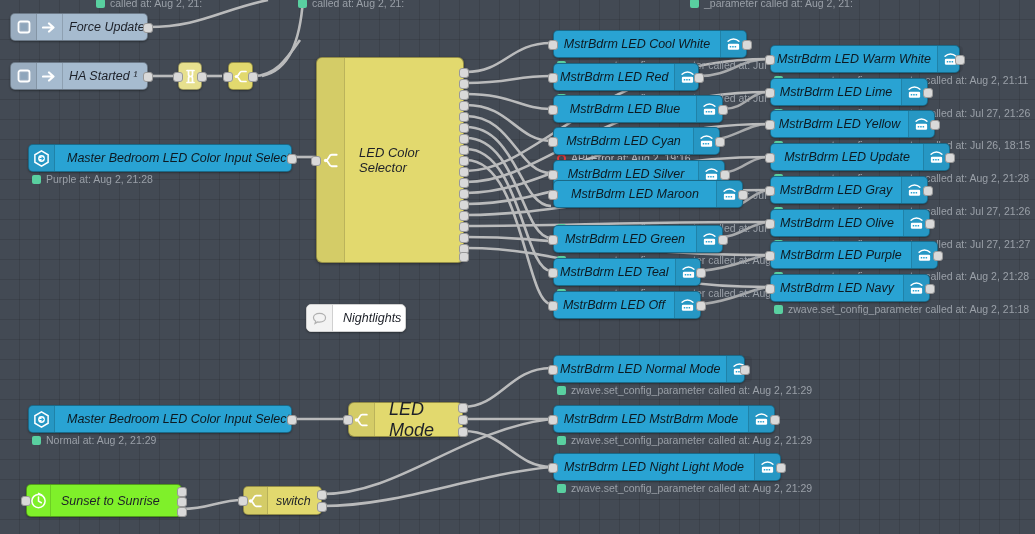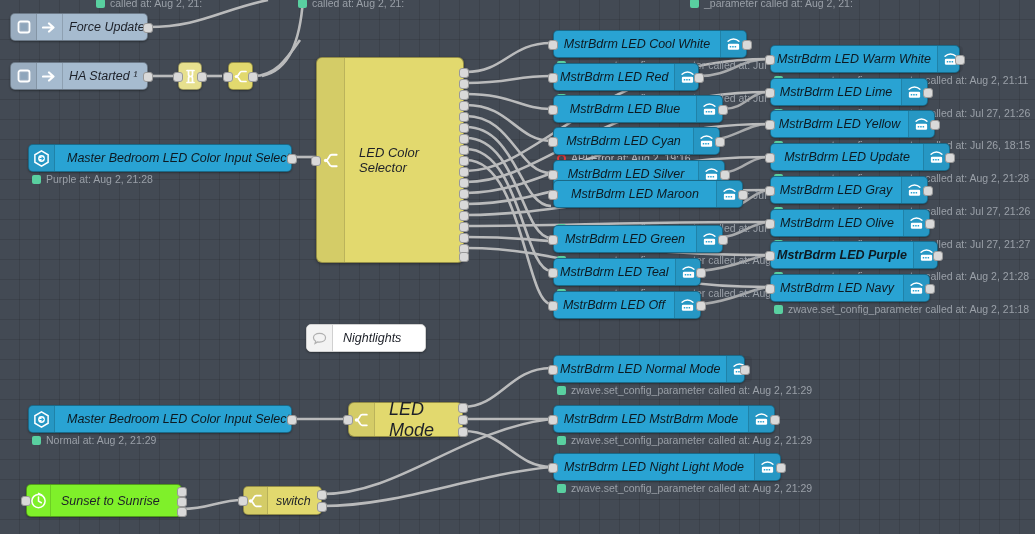--- a/index.html
+++ b/index.html
@@ -555,21 +555,21 @@
       </svg>
     </span>
     <span class="port in" style="top:9px;"></span>
     <span class="port out" style="top:9px;"></span>
   </div>
   <div class="status" style="left:774px; top:238px;">
     <span class="dot"></span>
     <span>zwave.set_config_parameter called at: Jul 27, 21:27</span>
   </div>
 
-  <div class="node n-hablue" style="left:770px; top:241px; width:168px;font-weight:bold;">
+  <div class="node n-hablue" style="left:770px; top:241px; width:168px;">
     <span class="lbl">MstrBdrm LED Purple</span>
     <span class="icobox right">
       <svg class="glyph" width="17" height="15" viewBox="0 0 18 16">
         <path d="M3.2,4.6 a8,8 0 0 1 11.6,0" fill="none" stroke="#fff" stroke-width="1.5" stroke-linecap="round"></path>
         <rect x="3" y="7.2" width="12" height="6.4" rx="1.4" fill="#fff"></rect>
         <rect x="5" y="9.6" width="1.6" height="1.6" fill="#29a3d3"></rect>
           <rect x="7.6" y="9.6" width="1.6" height="1.6" fill="#29a3d3"></rect>
           <rect x="10.2" y="9.6" width="1.6" height="1.6" fill="#29a3d3"></rect>
       </svg>
     </span>
@@ -593,21 +593,21 @@
       </svg>
     </span>
     <span class="port in" style="top:9px;"></span>
     <span class="port out" style="top:9px;"></span>
   </div>
   <div class="status" style="left:774px; top:303px;">
     <span class="dot"></span>
     <span>zwave.set_config_parameter called at: Aug 2, 21:18</span>
   </div>
 
-  <div class="node n-comment lblleft" style="left:306px; top:324px; width:120px;">
+  <div class="node n-comment lblleft" style="left:306px; top:304px; width:100px;">
     <span class="icobox" style="background:#f3f3f3;">
       <svg class="glyph" width="15" height="13" viewBox="0 0 16 14">
         <path d="M8,1.5 C4,1.5 1.5,3.6 1.5,6.2 C1.5,7.7 2.4,9 3.9,9.9 L3.2,12.3 L6,10.7 C6.6,10.8 7.3,10.9 8,10.9 C12,10.9 14.5,8.8 14.5,6.2 C14.5,3.6 12,1.5 8,1.5 Z" fill="none" stroke="#b0b0b0" stroke-width="1.3"></path>
       </svg>
     </span>
     <span class="lbl" style="padding-left:10px;">Nightlights</span>
   </div>
 
   <div class="node n-hablue lblleft" style="left:28px; top:405px; width:264px;">
     <span class="icobox">

